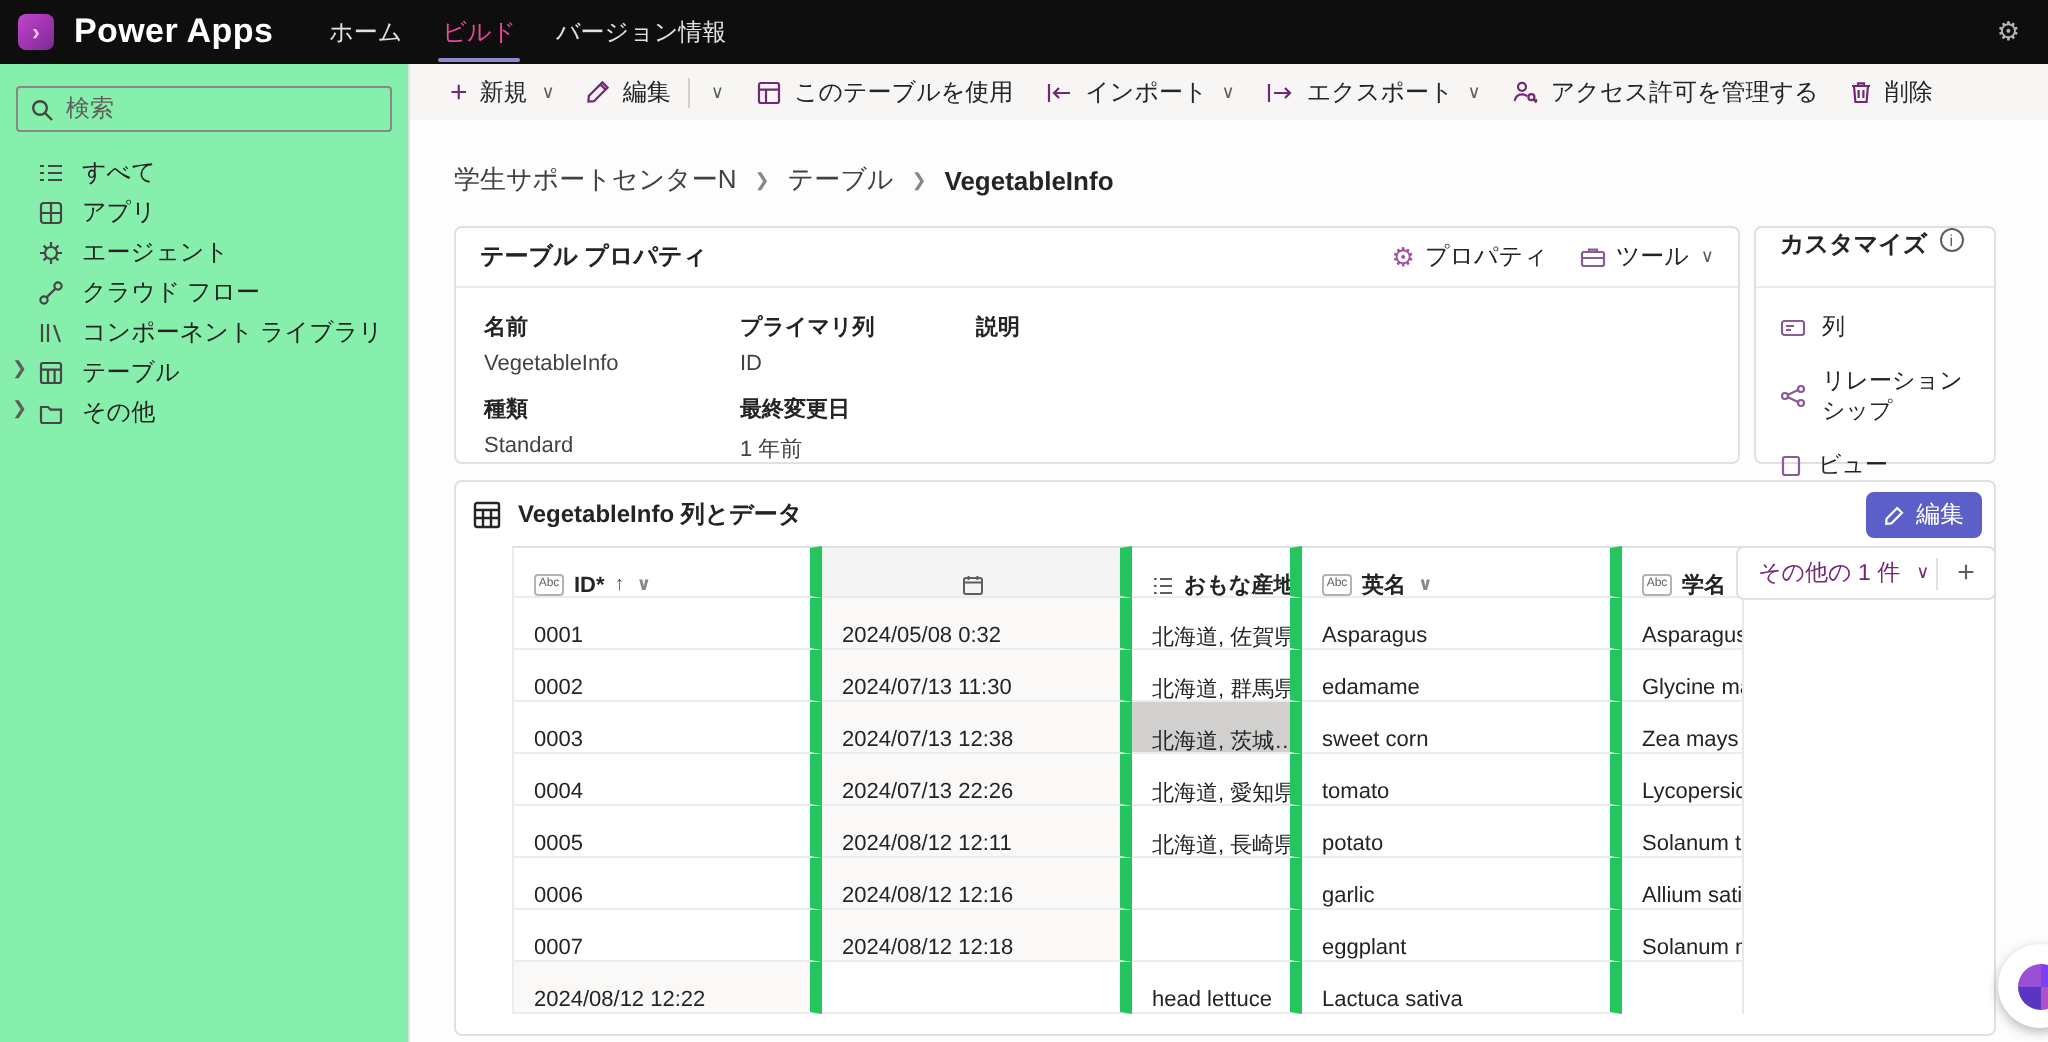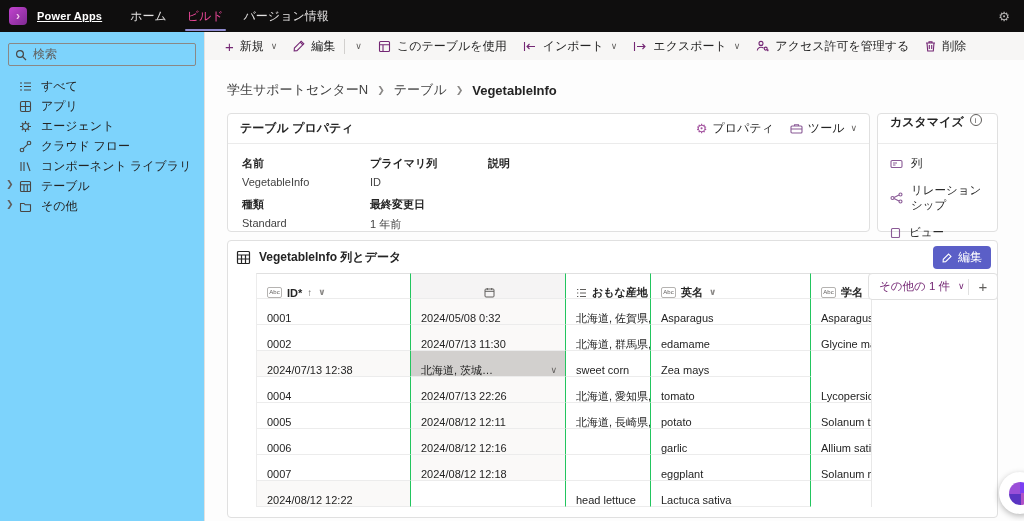--- a/index.html
+++ b/index.html
@@ -5,28 +5,28 @@
   * { margin:0; padding:0; box-sizing:border-box; }
   html,body { width:1024px; height:521px; overflow:hidden; }
   body { position:relative; font-family:"Liberation Sans","DejaVu Sans",sans-serif; background:#fdfdfd; color:#242424; }
   svg { display:block; }
 
   
   .topbar { position:absolute; left:0; top:0; right:0; height:32px; background:#0f0e0e; display:flex; align-items:center; z-index:10; }
   .logo { width:18px; height:18px; margin:0 10px 0 9px; border-radius:4px;
           background:linear-gradient(135deg,#c243cf 0%,#7f2a93 100%); display:flex; align-items:center; justify-content:center; }
   .logo span { color:#f0c4ec; font-size:12px; font-weight:bold; line-height:1; }
-  .brand { color:#fff; font-weight:bold; font-size:11px; margin-right:18px; letter-spacing:.2px;text-decoration:underline; }
+  .brand { color:#fff; font-weight:bold; font-size:17px; margin-right:18px; letter-spacing:.2px; }
   .nav-tab { font-size:12px; color:#e3e1e1; padding:0 10px; height:32px; line-height:32px; position:relative; cursor:default; }
   .nav-tab.active { color:#ec4899; }
   .nav-tab.active::after { content:""; position:absolute; left:8px; right:8px; bottom:1px; height:2px; background:#8f8bd0; border-radius:1px; }
   .topbar-right { margin-left:auto; margin-right:14px; color:#b5b3b3; font-size:13px; }
 
   
-  .sidebar { position:absolute; left:0; top:32px; width:205px; bottom:0; background:#7dd3fc; border-right:1px solid #e3e1df; }
+  .sidebar { position:absolute; left:0; top:32px; width:205px; bottom:0; background:#86efac; border-right:1px solid #e3e1df; }
   .search-box { margin:11px 8px 4px 8px; height:23px; border:1px solid #8a8886; border-radius:2px;
                 display:flex; align-items:center; gap:6px; padding:0 6px; color:#605e5c; }
   .search-ph { font-size:12px; color:#605e5c; }
   .side-list { margin-top:10px; }
   .side-item { height:20px; display:flex; align-items:center; gap:9px; padding-left:19px; font-size:12px; color:#242424; position:relative; cursor:default; }
   .side-item .tchev { position:absolute; left:6px; top:4px; color:#605e5c; }
   .sic { color:#484644; flex:0 0 auto; }
 
   
   .main { position:absolute; left:205px; top:32px; right:0; bottom:0; background:#fdfdfd; overflow:hidden; }
@@ -61,21 +61,21 @@
   .pic { color:#8a5a96; }
 
   .grid-card { left:22px; top:208px; width:771px; height:278px; }
   .grid-hd { height:32px; display:flex; align-items:center; gap:8px; padding:0 6px 0 8px; font-size:12px; font-weight:bold; }
   .edit-btn { margin-left:auto; width:58px; height:23px; background:#5b5fc7; border:none; border-radius:4px; color:#fff;
               display:flex; align-items:center; justify-content:center; gap:5px; font-size:12px; cursor:pointer; font-family:inherit; }
 
   .grid-wrap { position:absolute; left:28px; top:32px; width:616px; overflow:hidden; border-right:1px solid #e8e8e8; }
   .g-table { width:715px; font-size:11px; }
   .gr { display:grid; grid-template-columns:155px 155px 85px 160px 160px; }
-  .gc { height:26px; display:flex; align-items:center; padding:13px 8px 0 10px; border-bottom:1px solid #ececec; border-right:1px solid #22c55e;
+  .gc { height:26px; display:flex; align-items:center; padding:13px 8px 0 10px; border-bottom:1px solid #ececec; border-right:6px solid #22c55e;
         white-space:nowrap; overflow:hidden; background:#fff; color:#242424; }
   .gr .gc:first-child { border-left:1px solid #ececec; }
   .ghr .gc { border-top:1px solid #e0e0e0; font-weight:bold; gap:5px; }
   .gc.date { background:#faf9f8; }
   .gc.hdate { background:#f5f4f4;flex-direction:column; }
   .gc.selcell { background:#d2d0ce; }
   .selcell .cellchev { margin-left:auto; color:#605e5c; }
   .hchev { color:#8a8886; margin-left:1px; }
   .sortasc { color:#605e5c; font-size:10px; }
   .abc { min-width:15px; height:11px; border:1px solid #b5b3b1; border-radius:2px; font-size:6px; line-height:9px; text-align:center;
@@ -413,20 +413,21 @@
           <div class="gc">Asparagus off</div>
         </div>
         <div class="gr">
           <div class="gc">0002</div>
           <div class="gc date">2024/07/13 11:30</div>
           <div class="gc">北海道, 群馬県, …</div>
           <div class="gc">edamame</div>
           <div class="gc">Glycine max</div>
         </div>
         <div class="gr">
+          <div class="gc">0003</div>
           <div class="gc date">2024/07/13 12:38</div>
           <div class="gc selcell">
             <span>北海道, 茨城…</span>
             <span class="cellchev chevglyph">∨</span>
           </div>
           <div class="gc">sweet corn</div>
           <div class="gc">Zea mays</div>
         </div>
         <div class="gr">
           <div class="gc">0004</div>

